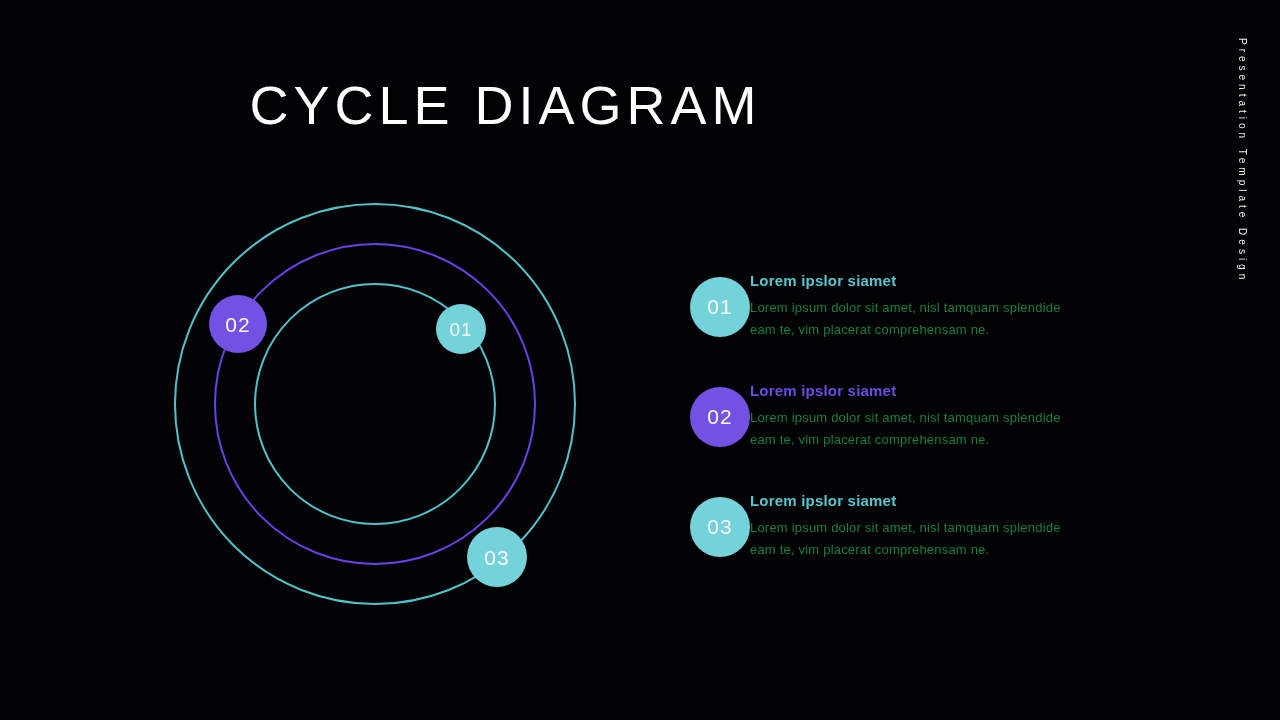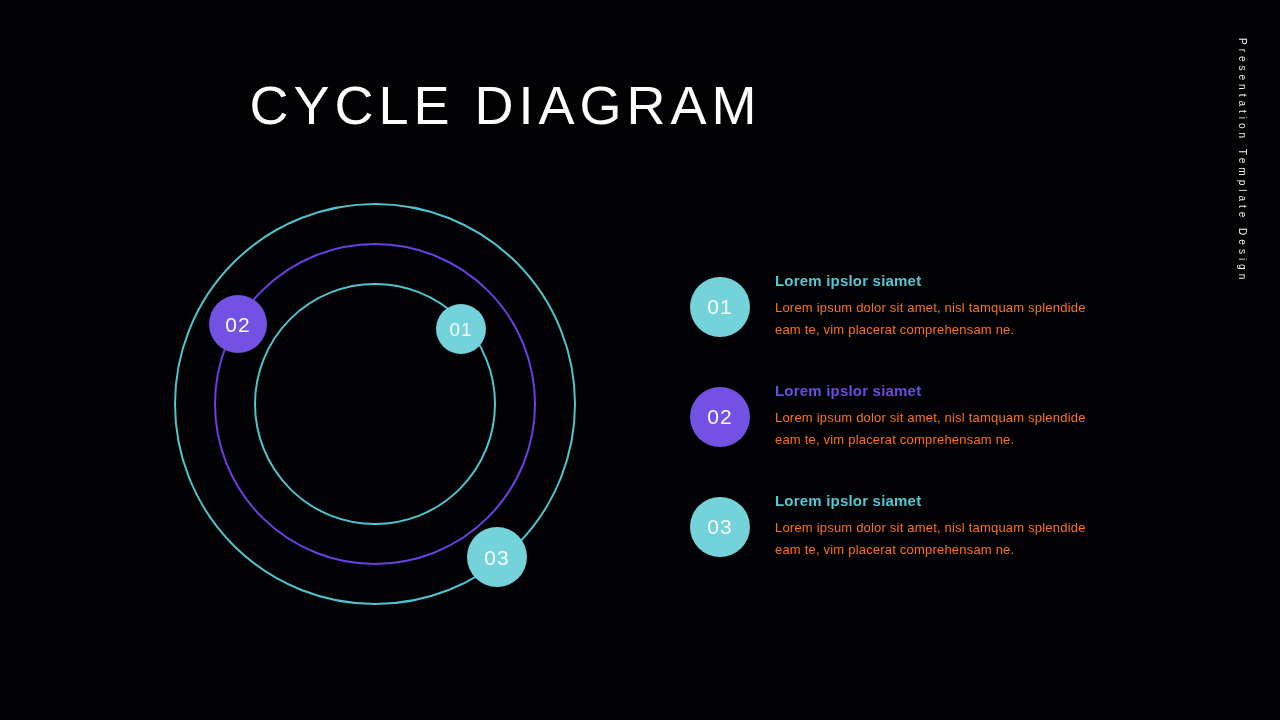--- a/index.html
+++ b/index.html
@@ -62,33 +62,32 @@
     flex: 0 0 60px;
     display: flex;
     align-items: center;
     justify-content: center;
     color: #f7fbfb;
     font-size: 21px;
     font-weight: 300;
     letter-spacing: 1px;
   }
   .list-text {
-    margin-left: 25px;
     width: 330px;
   }
   .list-heading {
     font-size: 15px;
     font-weight: bold;
     margin-bottom: 8px;
     letter-spacing: 0.2px;
   }
   .list-body {
     font-size: 13px;
     line-height: 22px;
-    color: #f97316;
+    color: #15803d;
     letter-spacing: 0.2px;
   }
 </style>
 </head>
 <body>
 
 <div class="slide">
 
   <div class="title">CYCLE DIAGRAM</div>
 

